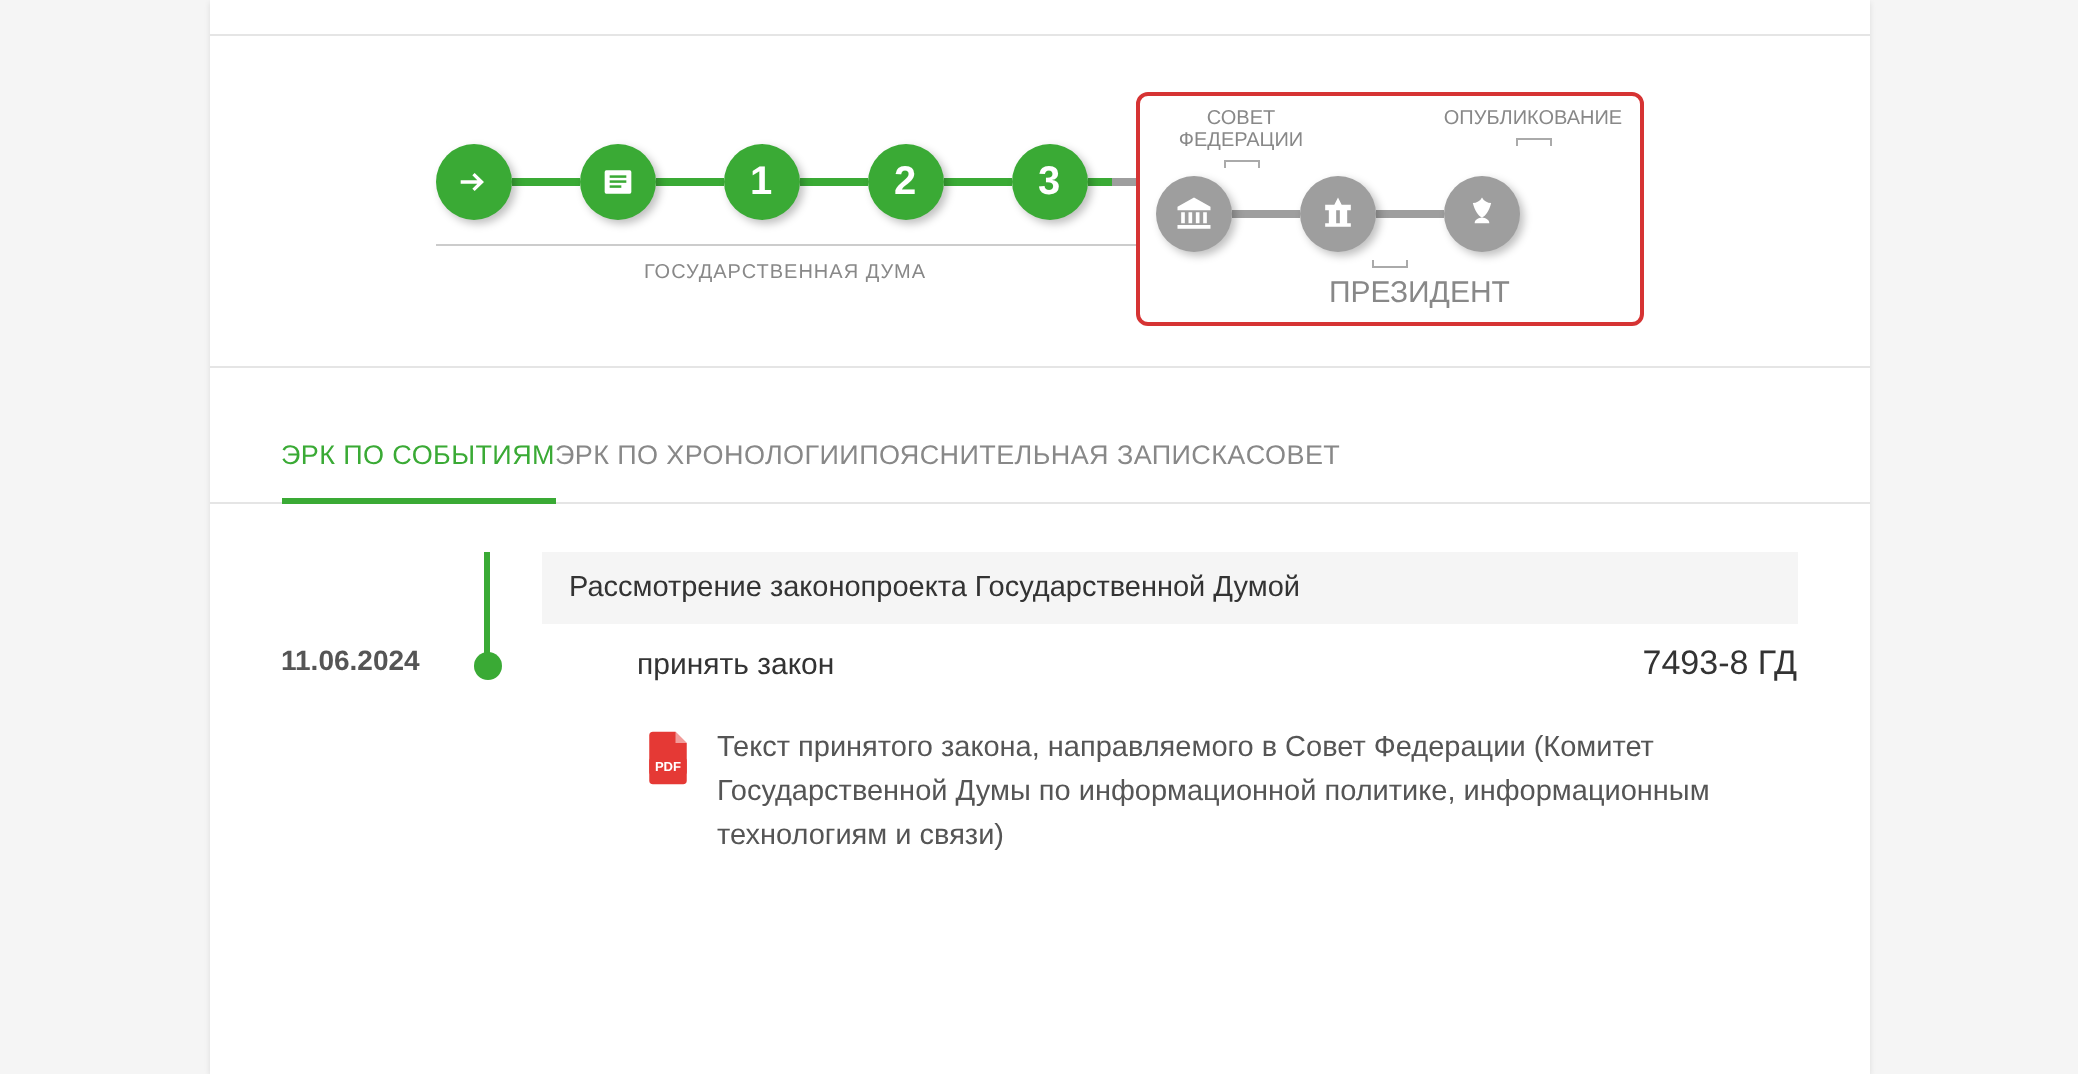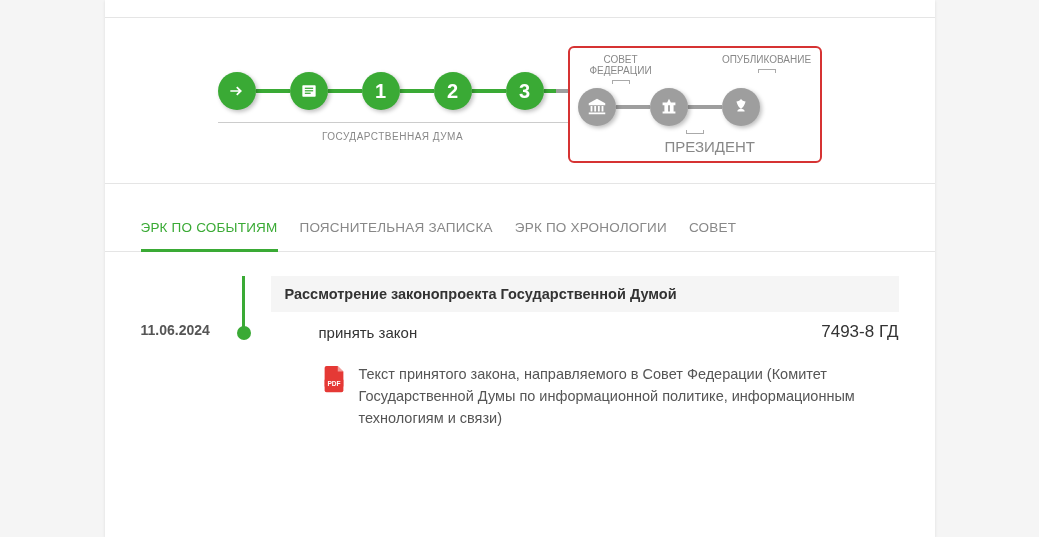--- a/index.html
+++ b/index.html
@@ -96,21 +96,20 @@
     .bracket-top { width: 18px; height: 4px; border-top: 1px solid #aaa; border-left: 1px solid #aaa; border-right: 1px solid #aaa; margin: 4px auto 0 auto; }
     .bracket-bottom { width: 18px; height: 4px; border-bottom: 1px solid #aaa; border-left: 1px solid #aaa; border-right: 1px solid #aaa; margin: 0 auto 4px auto; }
     .right-bottom-label {
       text-align: center;
       font-size: 15px;
       color: #888;
       margin-top: 3px;
     }
     .tabs {
       display: flex;
-      gap: 22px;
       padding: 36px 36px 0 36px;
       border-bottom: 1px solid #e5e5e5;
     }
     .tab {
       font-size: 13.5px;
       font-weight: 500;
       color: #888;
       padding-bottom: 14px;
       cursor: pointer;
       letter-spacing: 0.2px;
@@ -156,21 +155,21 @@
       top: 50px;
       left: 0;
     }
     .event-col {
       flex: 1;
     }
     .event-header {
       background: #f5f5f5;
       padding: 10px 14px;
       font-size: 14.5px;
-      font-weight: bold;
+      font-weight: normal;
       color: #333;
       margin-bottom: 10px;
     }
     .event-body {
       padding-left: 48px;
       position: relative;
     }
     .event-row1 {
       display: flex;
       justify-content: space-between;
@@ -272,22 +271,22 @@
         <div style="width:60px;text-align:center;">
           <div class="bracket-bottom"></div>
           <div class="right-bottom-label">ПРЕЗИДЕНТ</div>
         </div>
       </div>
     </div>
   </div>
 
   <div class="tabs">
     <div class="tab active">ЭРК ПО СОБЫТИЯМ</div>
+    <div class="tab">ЭРК ПО ХРОНОЛОГИИ</div>
     <div class="tab">ПОЯСНИТЕЛЬНАЯ ЗАПИСКА</div>
-    <div class="tab">ЭРК ПО ХРОНОЛОГИИ</div>
     <div class="tab">СОВЕТ</div>
   </div>
 
   <div class="content">
     <div class="date-col">11.06.2024</div>
     <div class="timeline-col">
       <div class="timeline-line"></div>
       <div class="timeline-dot"></div>
     </div>
     <div class="event-col">

